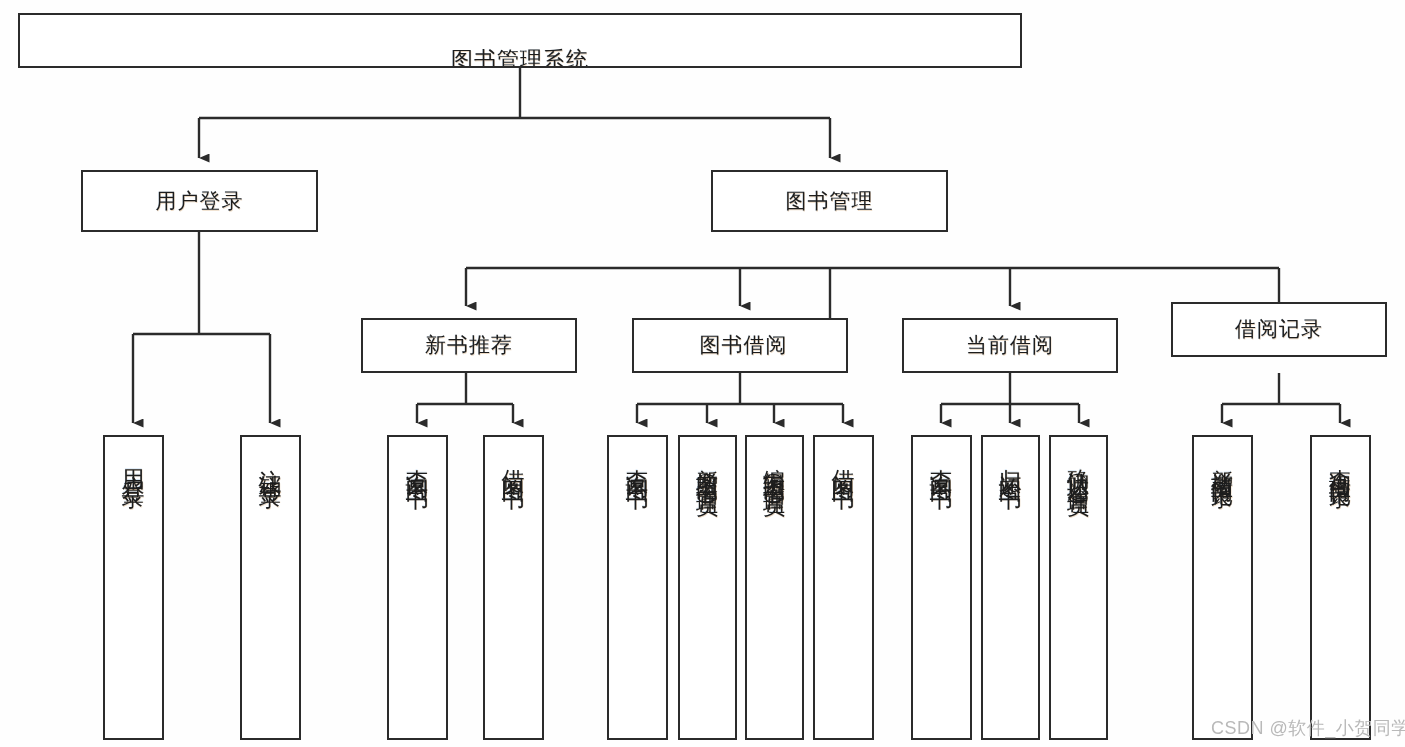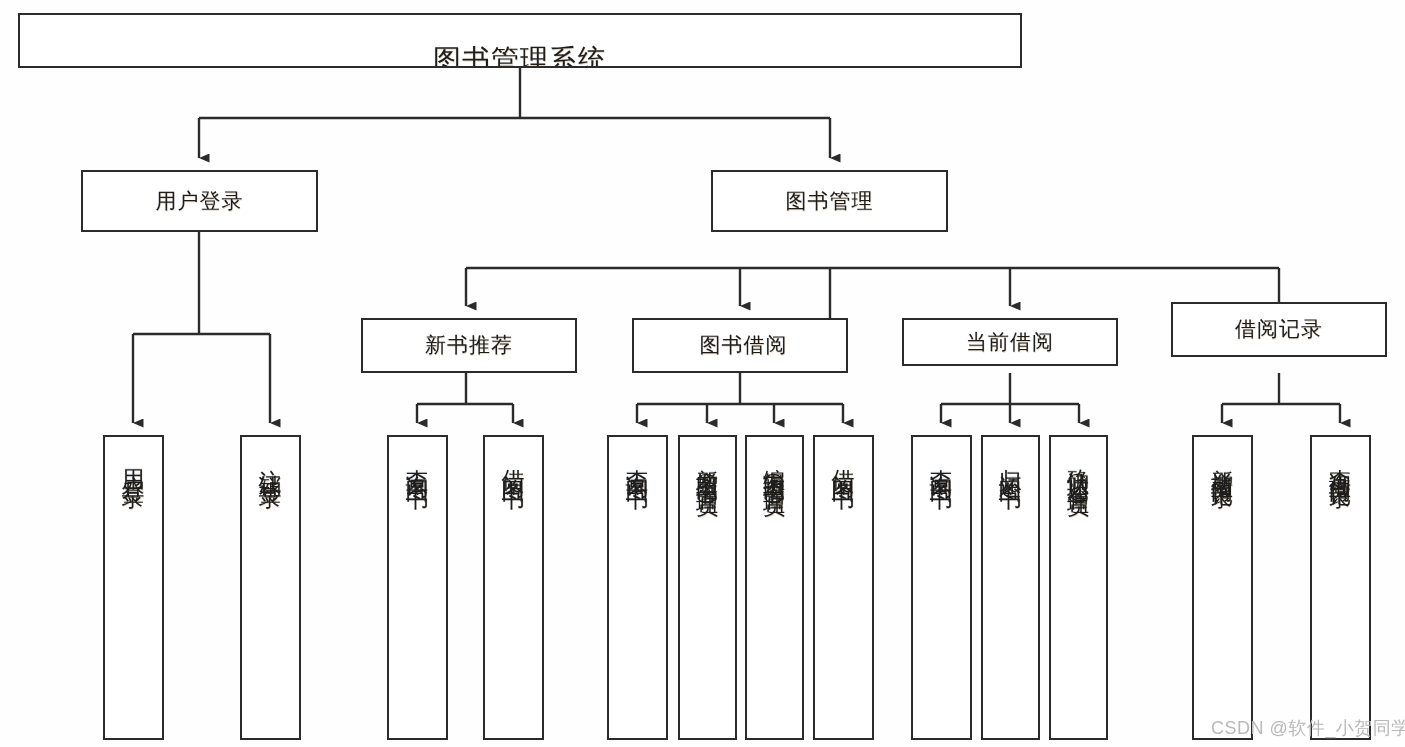--- a/index.html
+++ b/index.html
@@ -21,21 +21,21 @@
     overflow:hidden;
   }
   .node .lbl{
     color:#1d1d1d;
     font-size:21px;
     letter-spacing:1px;
     line-height:1.25;
     white-space:nowrap;
     text-shadow:0.5px 0.5px 0 rgba(200,150,90,0.35), -0.4px -0.4px 0 rgba(150,190,225,0.35);
   }
-  .node.root .lbl{font-size:28px;margin-top:38px;}
+  .node.root .lbl{font-size:22px;margin-top:38px;}
   .node.leaf{
     align-items:flex-start;
     justify-content:center;
     padding-top:14px;
   }
   .node.leaf .lbl{
     writing-mode:vertical-rl;
     text-orientation:upright;
     font-size:23px;
     letter-spacing:6px;
@@ -119,21 +119,21 @@
   <div class="node" style="left:711px;top:170px;width:237px;height:62px;">
     <span class="lbl">图书管理</span>
   </div>
 
   <div class="node" style="left:361px;top:318px;width:216px;height:55px;">
     <span class="lbl">新书推荐</span>
   </div>
   <div class="node" style="left:632px;top:318px;width:216px;height:55px;padding-left:7px;">
     <span class="lbl">图书借阅</span>
   </div>
-  <div class="node" style="left:902px;top:318px;width:216px;height:48px;">
+  <div class="node" style="left:902px;top:318px;width:216px;height:55px;">
     <span class="lbl">当前借阅</span>
   </div>
   <div class="node" style="left:1171px;top:302px;width:216px;height:55px;">
     <span class="lbl">借阅记录</span>
   </div>
 
   <div class="node leaf" style="left:103px;top:435px;width:61px;height:305px;">
     <span class="lbl">用户登录</span>
   </div>
   <div class="node leaf" style="left:240px;top:435px;width:61px;height:305px;">

